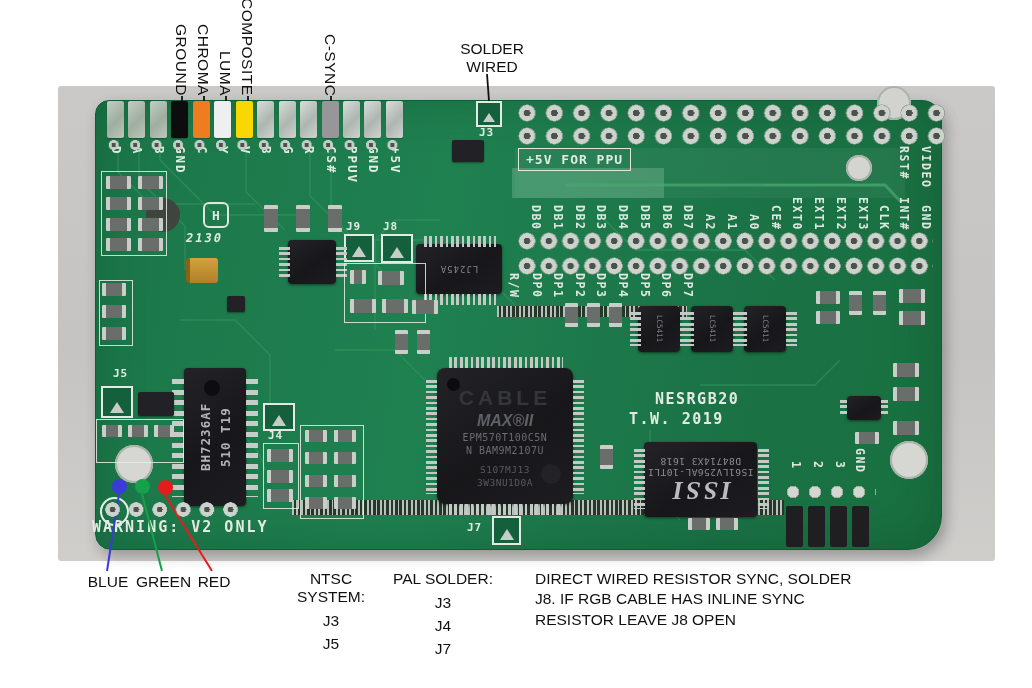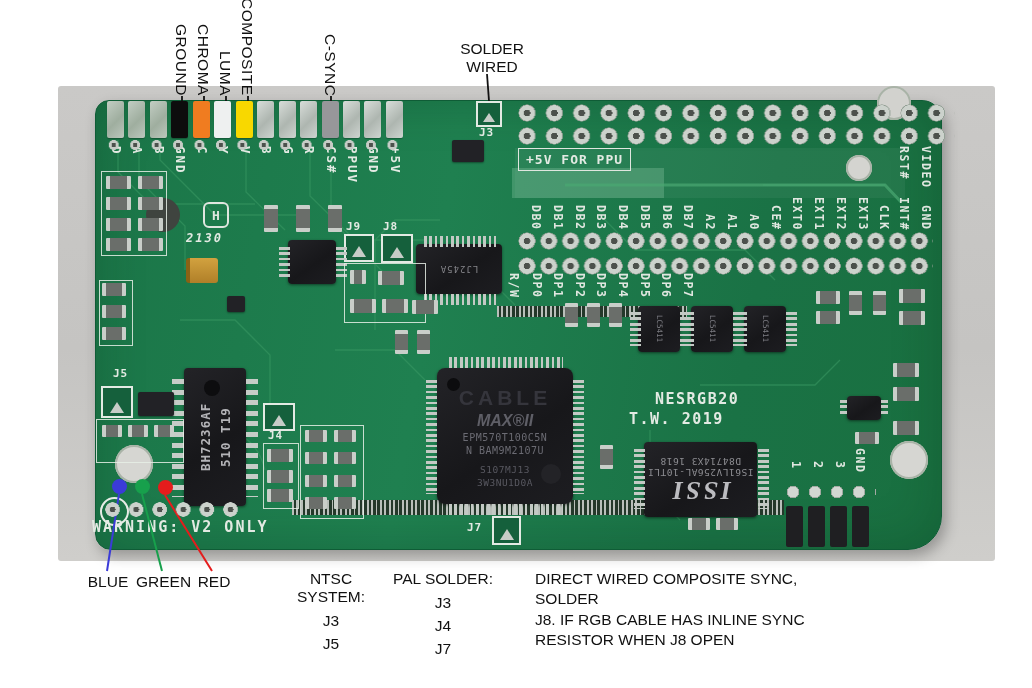--- a/index.html
+++ b/index.html
@@ -258,23 +258,23 @@
     <div style="margin-top:6px;">J3</div>
     <div style="margin-top:5px;">J5</div>
   </div>
   <div class="ann annc" style="left:393px;top:570px;width:100px;">
     <div>PAL SOLDER:</div>
     <div style="margin-top:6px;">J3</div>
     <div style="margin-top:5px;">J4</div>
     <div style="margin-top:5px;">J7</div>
   </div>
   <div class="ann" style="left:535px;top:569px;width:330px;">
-    <div class="noteline">DIRECT WIRED COMPOSITE SYNC, SOLDER</div>
+    <div class="noteline">DIRECT WIRED RESISTOR SYNC, SOLDER</div>
     <div class="noteline">J8. IF RGB CABLE HAS INLINE SYNC</div>
-    <div class="noteline">RESISTOR WHEN J8 OPEN</div>
+    <div class="noteline">RESISTOR LEAVE J8 OPEN</div>
   </div>
 
 <i class="epad" style="left: 107px; top: 101px; width: 17px; height: 37px; background: linear-gradient(135deg, rgb(194, 205, 195), rgb(159, 174, 159) 55%, rgb(188, 199, 189));"></i>
     <span class="epl" style="left: 109px; top: 146px;">D</span>
     <i class="epad" style="left: 128px; top: 101px; width: 17px; height: 37px; background: linear-gradient(135deg, rgb(194, 205, 195), rgb(159, 174, 159) 55%, rgb(188, 199, 189));"></i>
     <span class="epl" style="left: 130px; top: 146px;">A</span>
     <i class="epad" style="left: 150px; top: 101px; width: 17px; height: 37px; background: linear-gradient(135deg, rgb(194, 205, 195), rgb(159, 174, 159) 55%, rgb(188, 199, 189));"></i>
     <span class="epl" style="left: 152px; top: 146px;">B</span>
     <i class="epad" style="left: 171px; top: 101px; width: 17px; height: 37px; background: rgb(13, 13, 13);"></i>
     <span class="epl" style="left: 173px; top: 146px;">GND</span>

